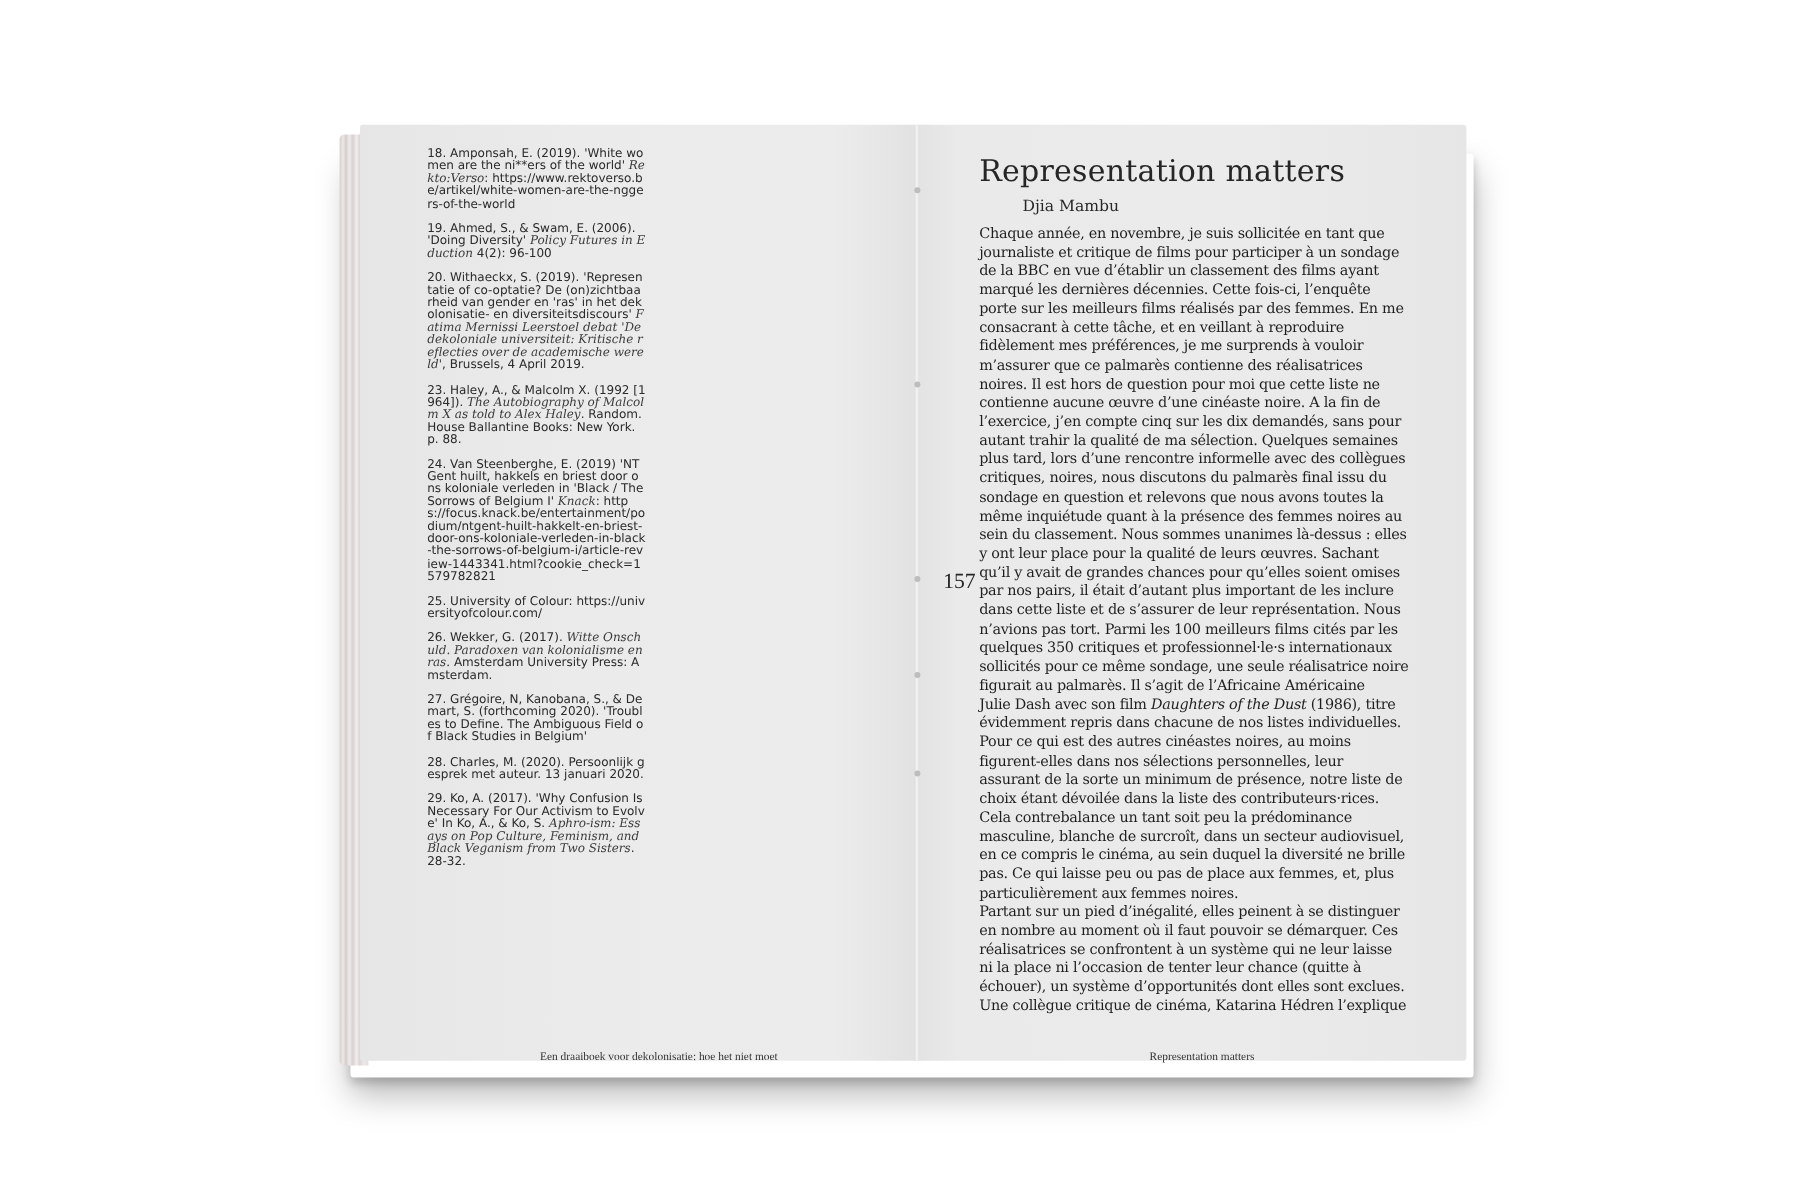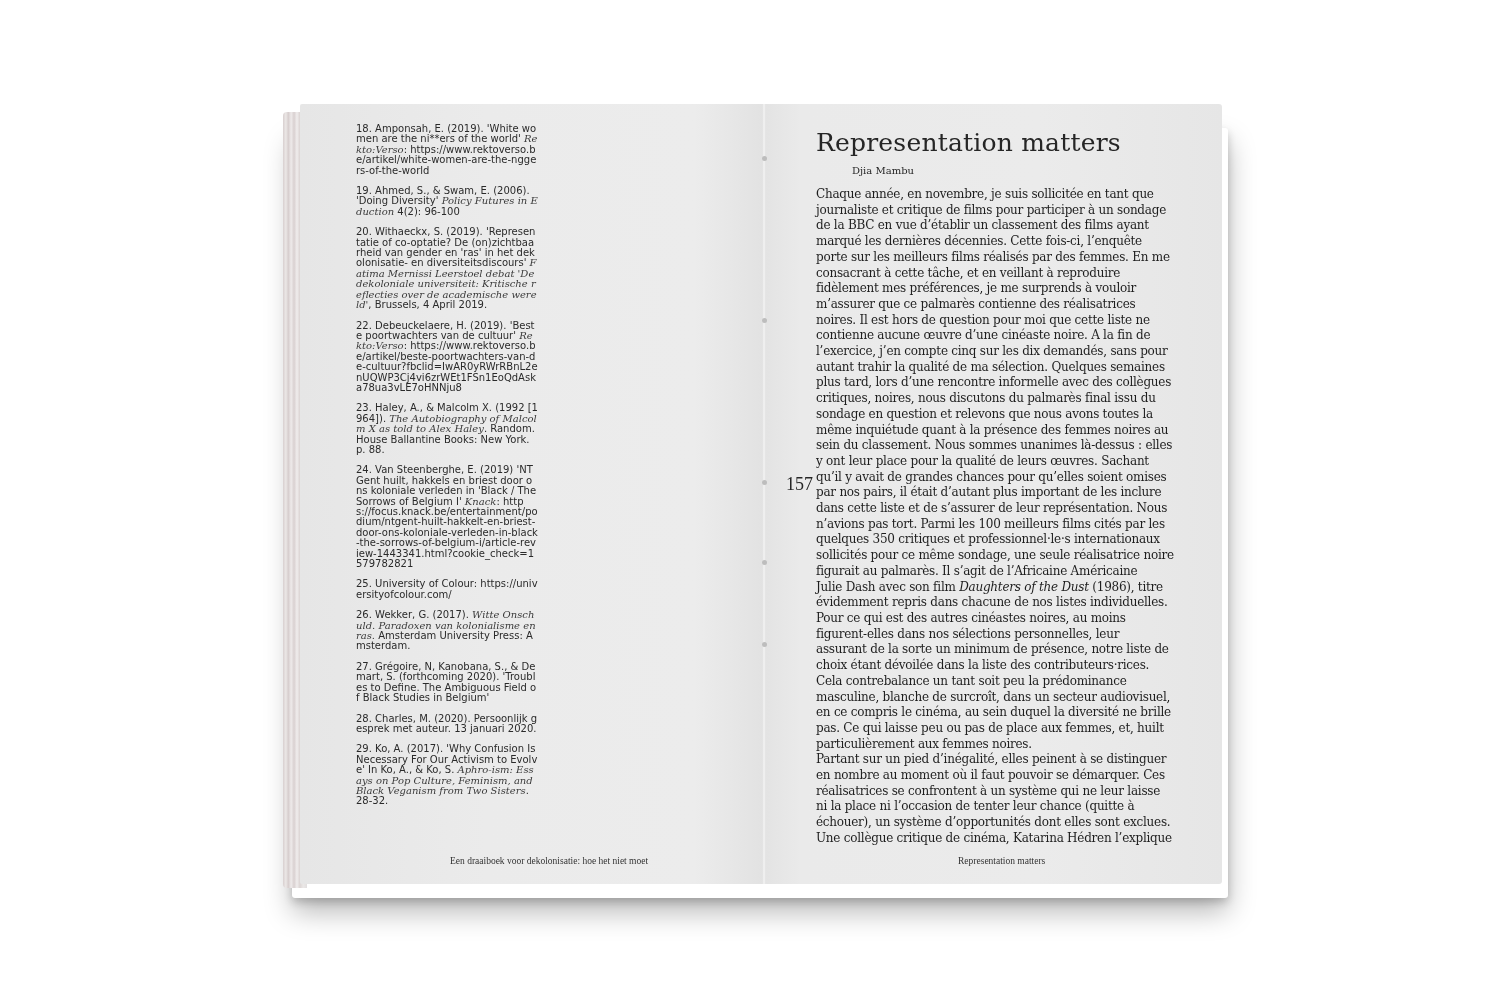--- a/index.html
+++ b/index.html
@@ -40,31 +40,31 @@
     background: #bdbdbd;
   }
   .notes {
     position: absolute; left: 356px; top: 124px; width: 182px;
     font-family: "DejaVu Sans", sans-serif; font-size: 10px; line-height: 10.4px;
     color: #2a2a2a;
   }
   .note { margin: 0 0 10px 0; word-break: break-all; }
   .note i { font-family: "DejaVu Serif", serif; font-style: italic; color: #3a3a3a; }
   .footer {
-    position: absolute; top: 856px; font-family: "Liberation Serif", serif; font-size: 9.5px; color: #333;
+    position: absolute; top: 876px; font-family: "Liberation Serif", serif; font-size: 9.5px; color: #333;
   }
   .footer-left { left: 450px; }
   .footer-right { left: 958px; }
   .title {
     position: absolute; left: 816px; top: 128px; font-family: "DejaVu Serif", serif;
     font-size: 25px; color: #262626; letter-spacing: 0.2px; white-space: nowrap;
   }
   .author {
     position: absolute; left: 852px; top: 165px; font-family: "DejaVu Serif", serif;
-    font-size: 10px; color: #262626;
+    font-size: 13px; color: #262626;
   }
   .body-text {
     position: absolute; left: 816px; top: 187px; width: 366px;
     font-family: "DejaVu Serif", serif; font-size: 12px; line-height: 15.7px; color: #1e1e1e;
   }
   .line { display: block; white-space: nowrap; letter-spacing: -0.25px; }
   .page-number {
     position: absolute; left: 786px; top: 474px; font-family: "Liberation Serif", serif;
     font-size: 18px; color: #262626;
   }
@@ -82,21 +82,20 @@
 <div class="stitch" style="top:156px"></div>
 <div class="stitch" style="top:318px"></div>
 <div class="stitch" style="top:480px"></div>
 <div class="stitch" style="top:560px"></div>
 <div class="stitch" style="top:642px"></div>
 
 <div class="notes">
   <p class="note"><span>18. Amponsah, E. (2019). 'White women are the ni**ers of the world' </span><i>Rekto:Verso</i><span>: https://www.rektoverso.be/artikel/white-women-are-the-nggers-of-the-world</span></p>
   <p class="note"><span>19. Ahmed, S., &amp; Swam, E. (2006). 'Doing Diversity' </span><i>Policy Futures in Eduction</i><span> 4(2): 96-100</span></p>
   <p class="note"><span>20. Withaeckx, S. (2019). 'Representatie of co-optatie? De (on)zichtbaarheid van gender en 'ras' in het dekolonisatie- en diversiteitsdiscours' </span><i>Fatima Mernissi Leerstoel debat 'De dekoloniale universiteit: Kritische reflecties over de academische wereld'</i><span>, Brussels, 4 April 2019.</span></p>
-  <p class="note"><span>22. Debeuckelaere, H. (2019). 'Beste poortwachters van de cultuur' </span><i>Rekto:Verso</i><span>: https://www.rektoverso.be/artikel/beste-poortwachters-van-de-cultuur?fbclid=IwAR0yRWrRBnL2enUQWP3Cj4vi6zrWEt1FSn1EoQdAska78ua3vLE7oHNNju8</span></p>
   <p class="note"><span>23. Haley, A., &amp; Malcolm X. (1992 [1964]). </span><i>The Autobiography of Malcolm X as told to Alex Haley</i><span>. Random. House Ballantine Books: New York. p. 88.</span></p>
   <p class="note"><span>24. Van Steenberghe, E. (2019) 'NTGent huilt, hakkels en briest door ons koloniale verleden in 'Black / The Sorrows of Belgium I' </span><i>Knack</i><span>: https://focus.knack.be/entertainment/podium/ntgent-huilt-hakkelt-en-briest-door-ons-koloniale-verleden-in-black-the-sorrows-of-belgium-i/article-review-1443341.html?cookie_check=1579782821</span></p>
   <p class="note"><span>25. University of Colour: https://universityofcolour.com/</span></p>
   <p class="note"><span>26. Wekker, G. (2017). </span><i>Witte Onschuld. Paradoxen van kolonialisme en ras.</i><span> Amsterdam University Press: Amsterdam.</span></p>
   <p class="note"><span>27. Grégoire, N, Kanobana, S., &amp; Demart, S. (forthcoming 2020). 'Troubles to Define. The Ambiguous Field of Black Studies in Belgium'</span></p>
   <p class="note"><span>28. Charles, M. (2020). Persoonlijk gesprek met auteur. 13 januari 2020.</span></p>
   <p class="note"><span>29. Ko, A. (2017). 'Why Confusion Is Necessary For Our Activism to Evolve' In Ko, A., &amp; Ko, S. </span><i>Aphro-ism: Essays on Pop Culture, Feminism, and Black Veganism from Two Sisters</i><span>. 28-32.</span></p>
 </div>
 
 <div class="footer footer-left">Een draaiboek voor dekolonisatie: hoe het niet moet</div>
@@ -133,21 +132,21 @@
   <span class="line">figurait au palmarès. Il s’agit de l’Africaine Américaine</span>
   <span class="line"><span>Julie Dash avec son film </span><i>Daughters of the Dust</i><span> (1986), titre</span></span>
   <span class="line">évidemment repris dans chacune de nos listes individuelles.</span>
   <span class="line">Pour ce qui est des autres cinéastes noires, au moins</span>
   <span class="line">figurent-elles dans nos sélections personnelles, leur</span>
   <span class="line">assurant de la sorte un minimum de présence, notre liste de</span>
   <span class="line">choix étant dévoilée dans la liste des contributeurs·rices.</span>
   <span class="line">Cela contrebalance un tant soit peu la prédominance</span>
   <span class="line">masculine, blanche de surcroît, dans un secteur audiovisuel,</span>
   <span class="line">en ce compris le cinéma, au sein duquel la diversité ne brille</span>
-  <span class="line">pas. Ce qui laisse peu ou pas de place aux femmes, et, huilt</span>
+  <span class="line">pas. Ce qui laisse peu ou pas de place aux femmes, et, plus</span>
   <span class="line">particulièrement aux femmes noires.</span>
   <span class="line">Partant sur un pied d’inégalité, elles peinent à se distinguer</span>
   <span class="line">en nombre au moment où il faut pouvoir se démarquer. Ces</span>
   <span class="line">réalisatrices se confrontent à un système qui ne leur laisse</span>
   <span class="line">ni la place ni l’occasion de tenter leur chance (quitte à</span>
   <span class="line">échouer), un système d’opportunités dont elles sont exclues.</span>
   <span class="line">Une collègue critique de cinéma, Katarina Hédren l’explique</span>
 </div>
 
 <div class="footer footer-right">Representation matters</div>

